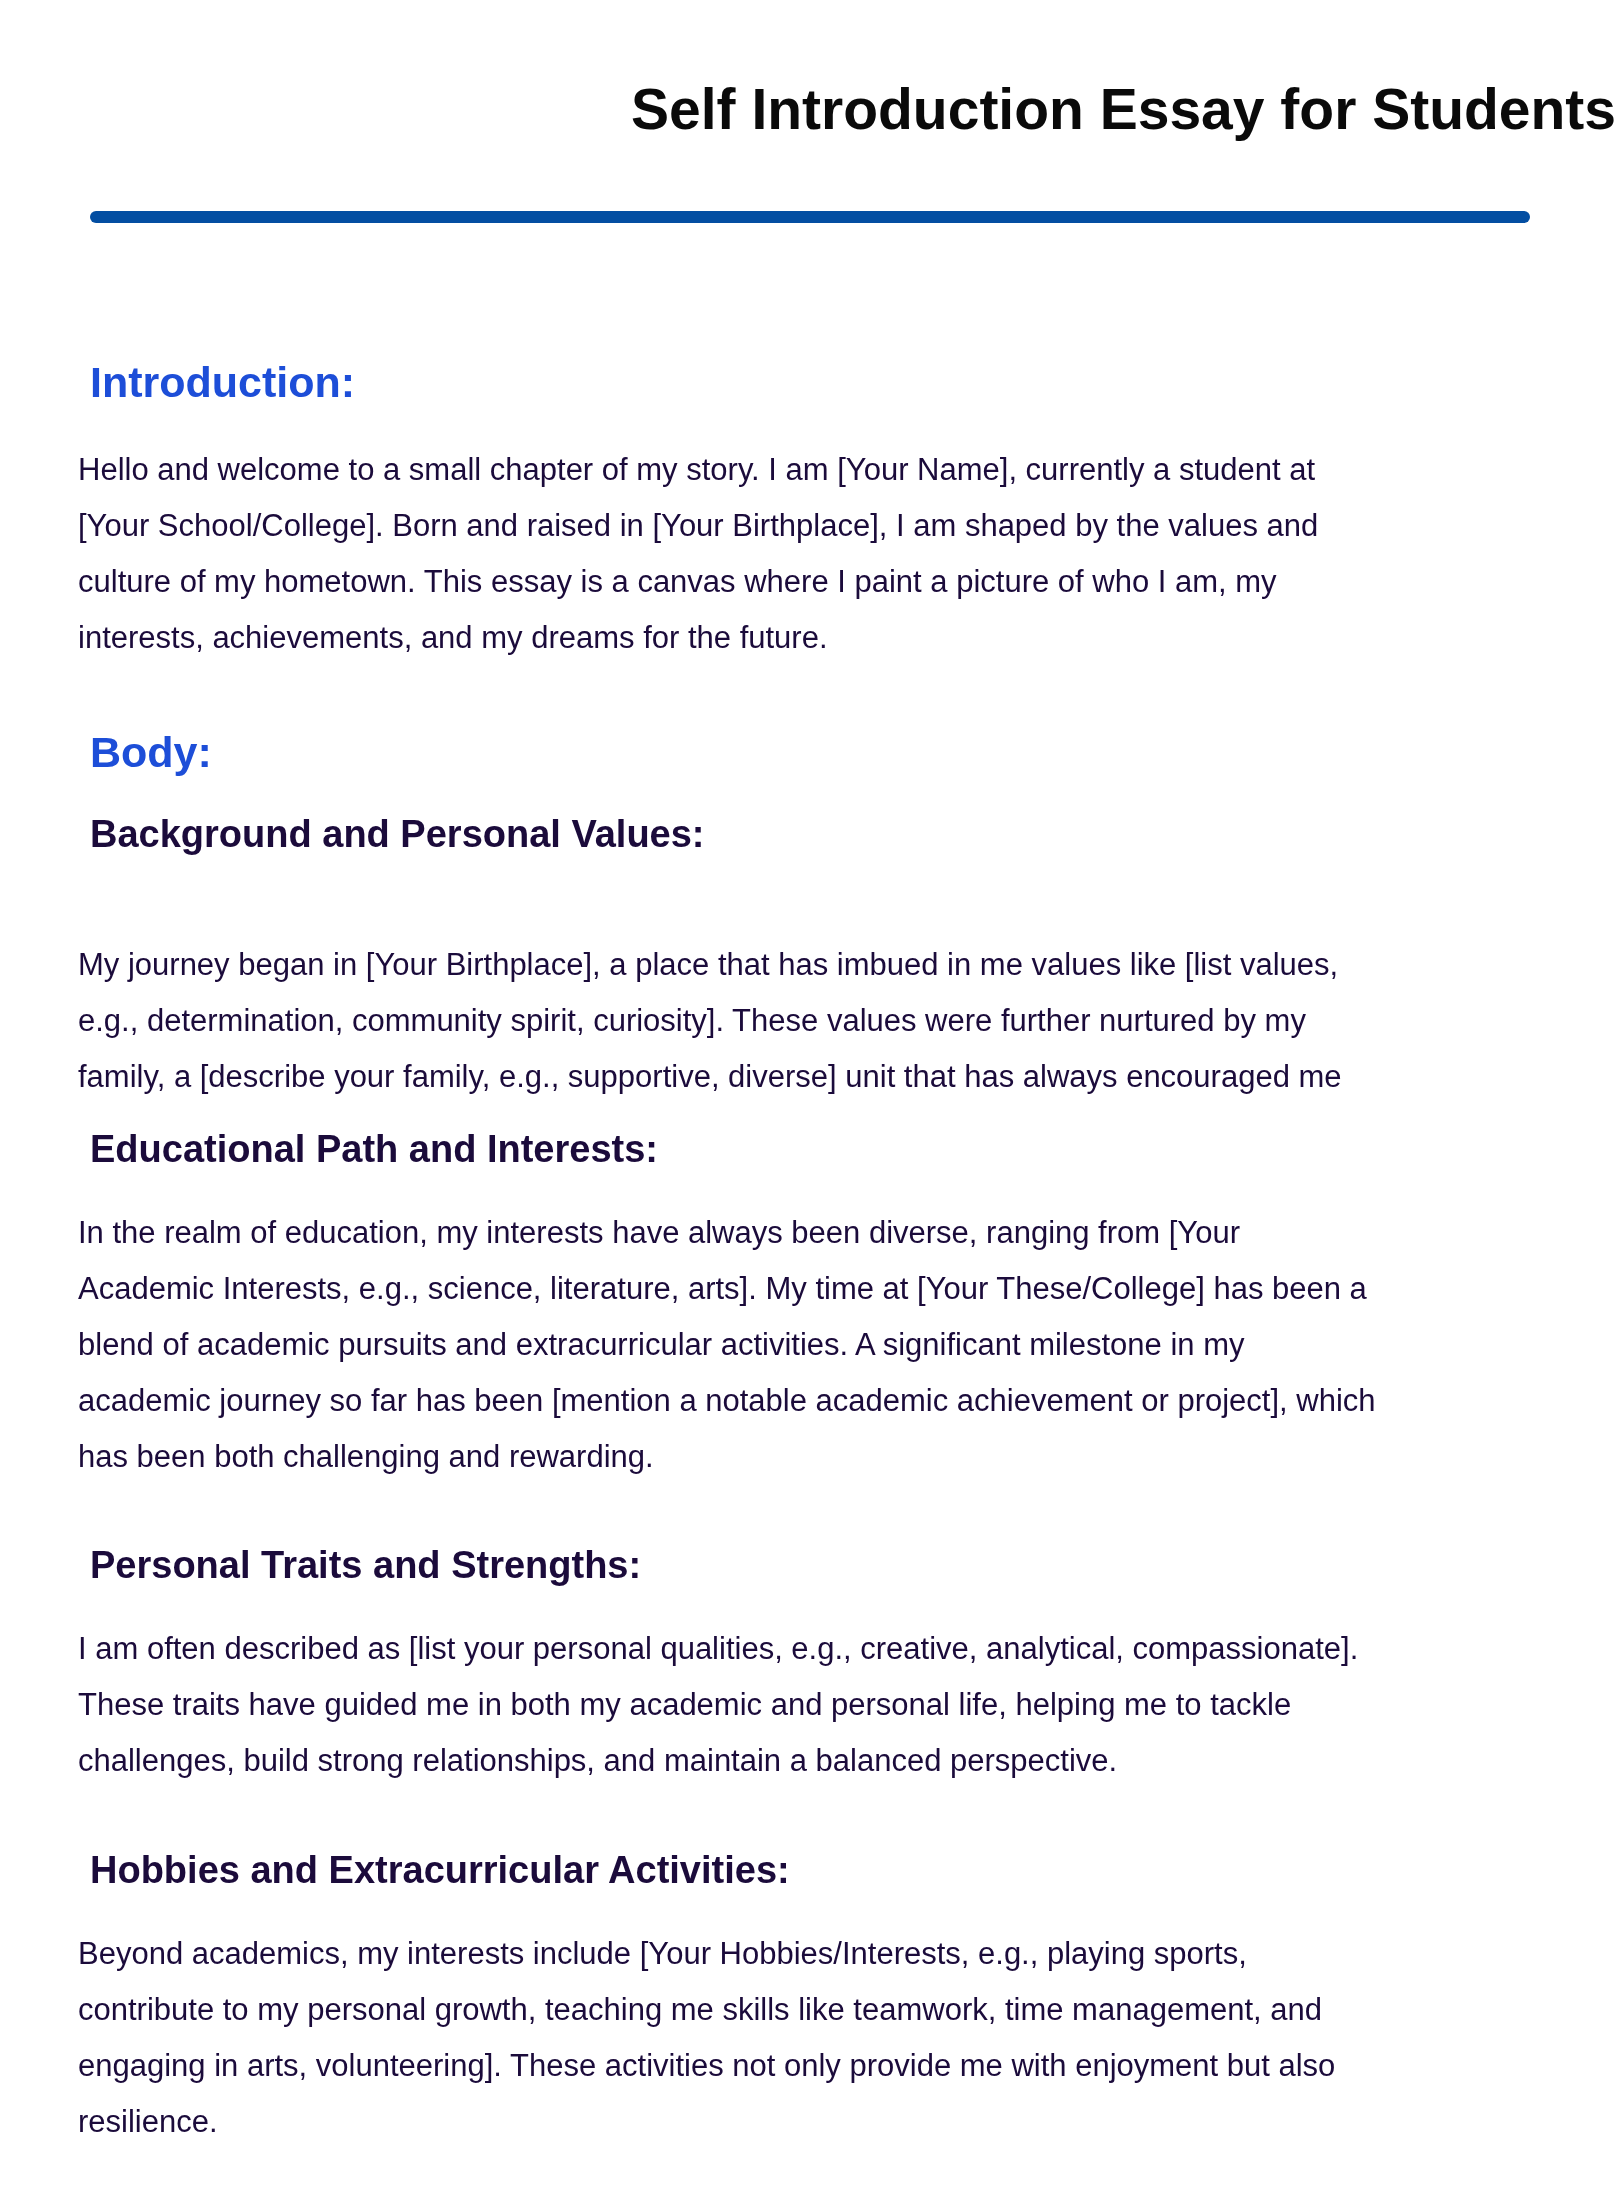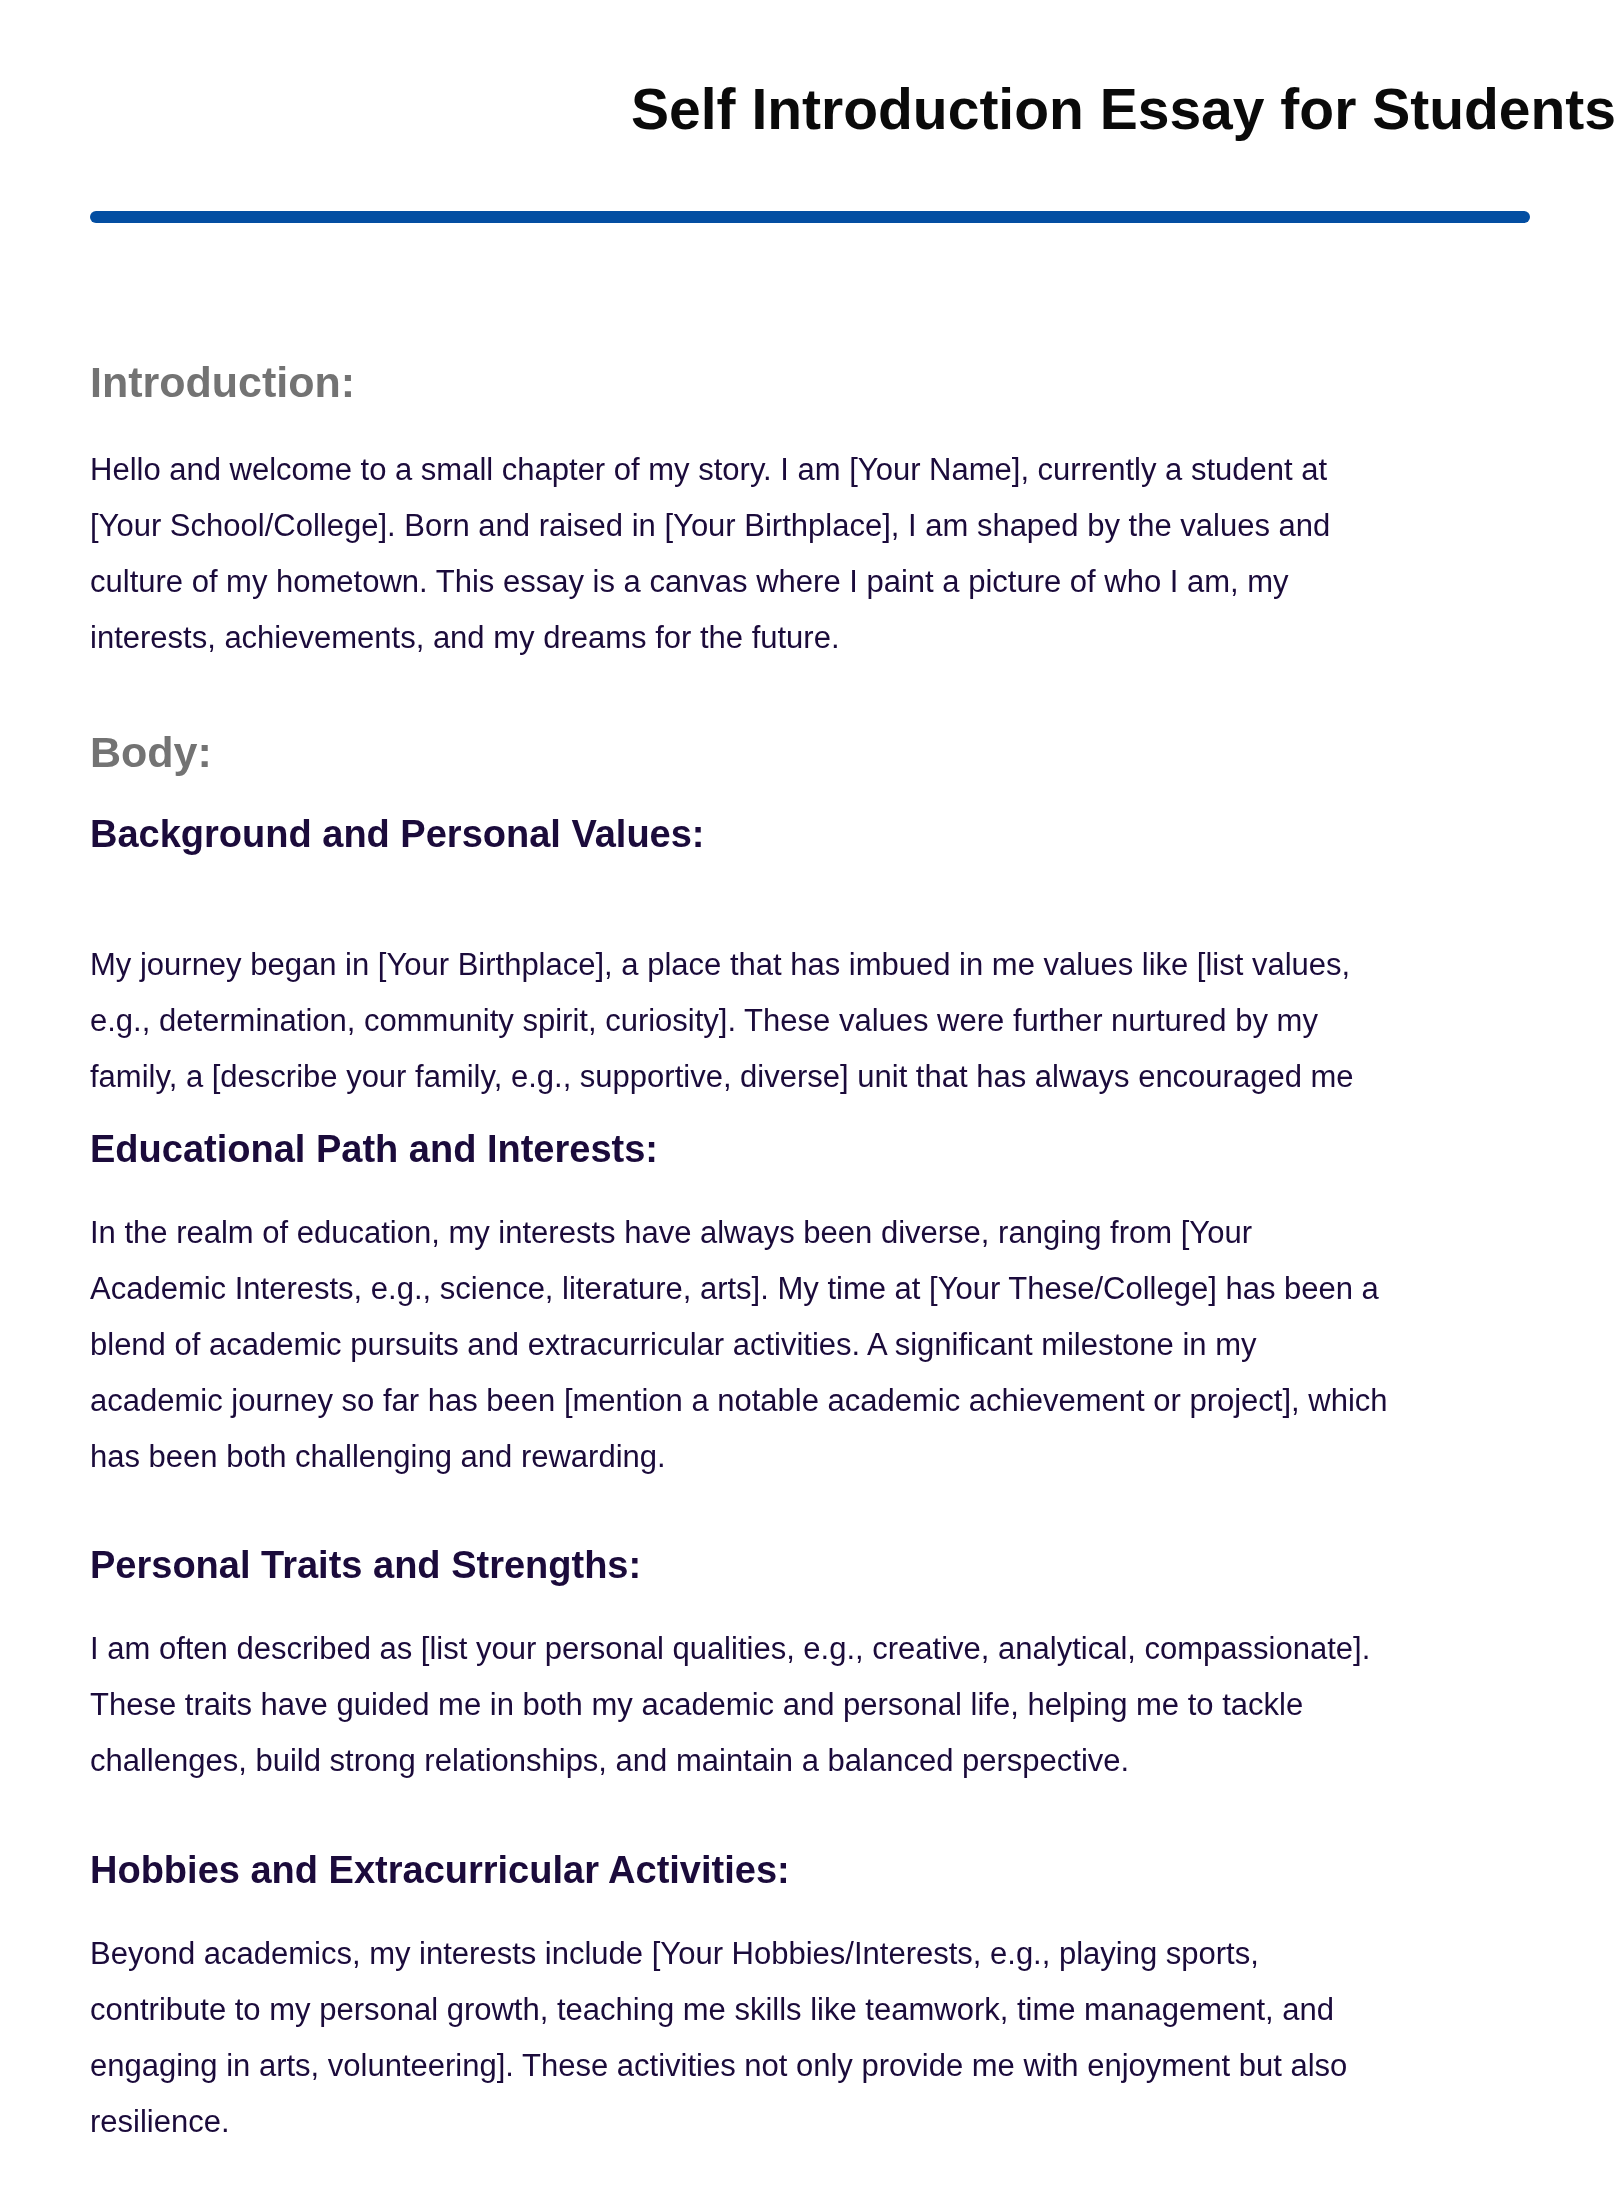--- a/index.html
+++ b/index.html
@@ -2,25 +2,25 @@
 <html><head>
 <meta charset="utf-8">
 <style>
   html, body { margin: 0; padding: 0; background: #ffffff; }
   body { width: 1616px; height: 2202px; position: relative; overflow: hidden;
          font-family: "Liberation Sans", "DejaVu Sans", sans-serif; }
   .title { position: absolute; left: 0; width: 1616px; top: 72px; text-align: right;
            font-size: 57px; font-weight: bold; color: #0a0a0a; line-height: 74px; margin: 0; }
   .rule { position: absolute; left: 90px; width: 1440px; top: 211px; height: 12px;
           background: #034ea2; border-radius: 6px; }
-  .h2 { position: absolute; left: 90px; margin: 0; font-weight: bold; color: #737373;
+  .h2 { position: absolute; left: 90px; margin: 0; font-weight: bold; color: #1d4ed8;
         font-size: 43px; line-height: 56px; }
   .h3 { position: absolute; left: 90px; margin: 0; font-weight: bold; color: #1b0b3b;
         font-size: 38px; line-height: 50px; }
-  .p  { position: absolute; left: 90px; width: 1450px; margin: 0; color: #1b0b3b;
+  .p  { position: absolute; left: 78px; width: 1450px; margin: 0; color: #1b0b3b;
         font-size: 31px; line-height: 56px; }
   .p .line { display: block; white-space: nowrap; }
   .clip { height: 168px; overflow: hidden; }
 </style>
 </head>
 <body>
 
 <h1 class="title">Self Introduction Essay for Students</h1>
 <div class="rule"></div>
 

